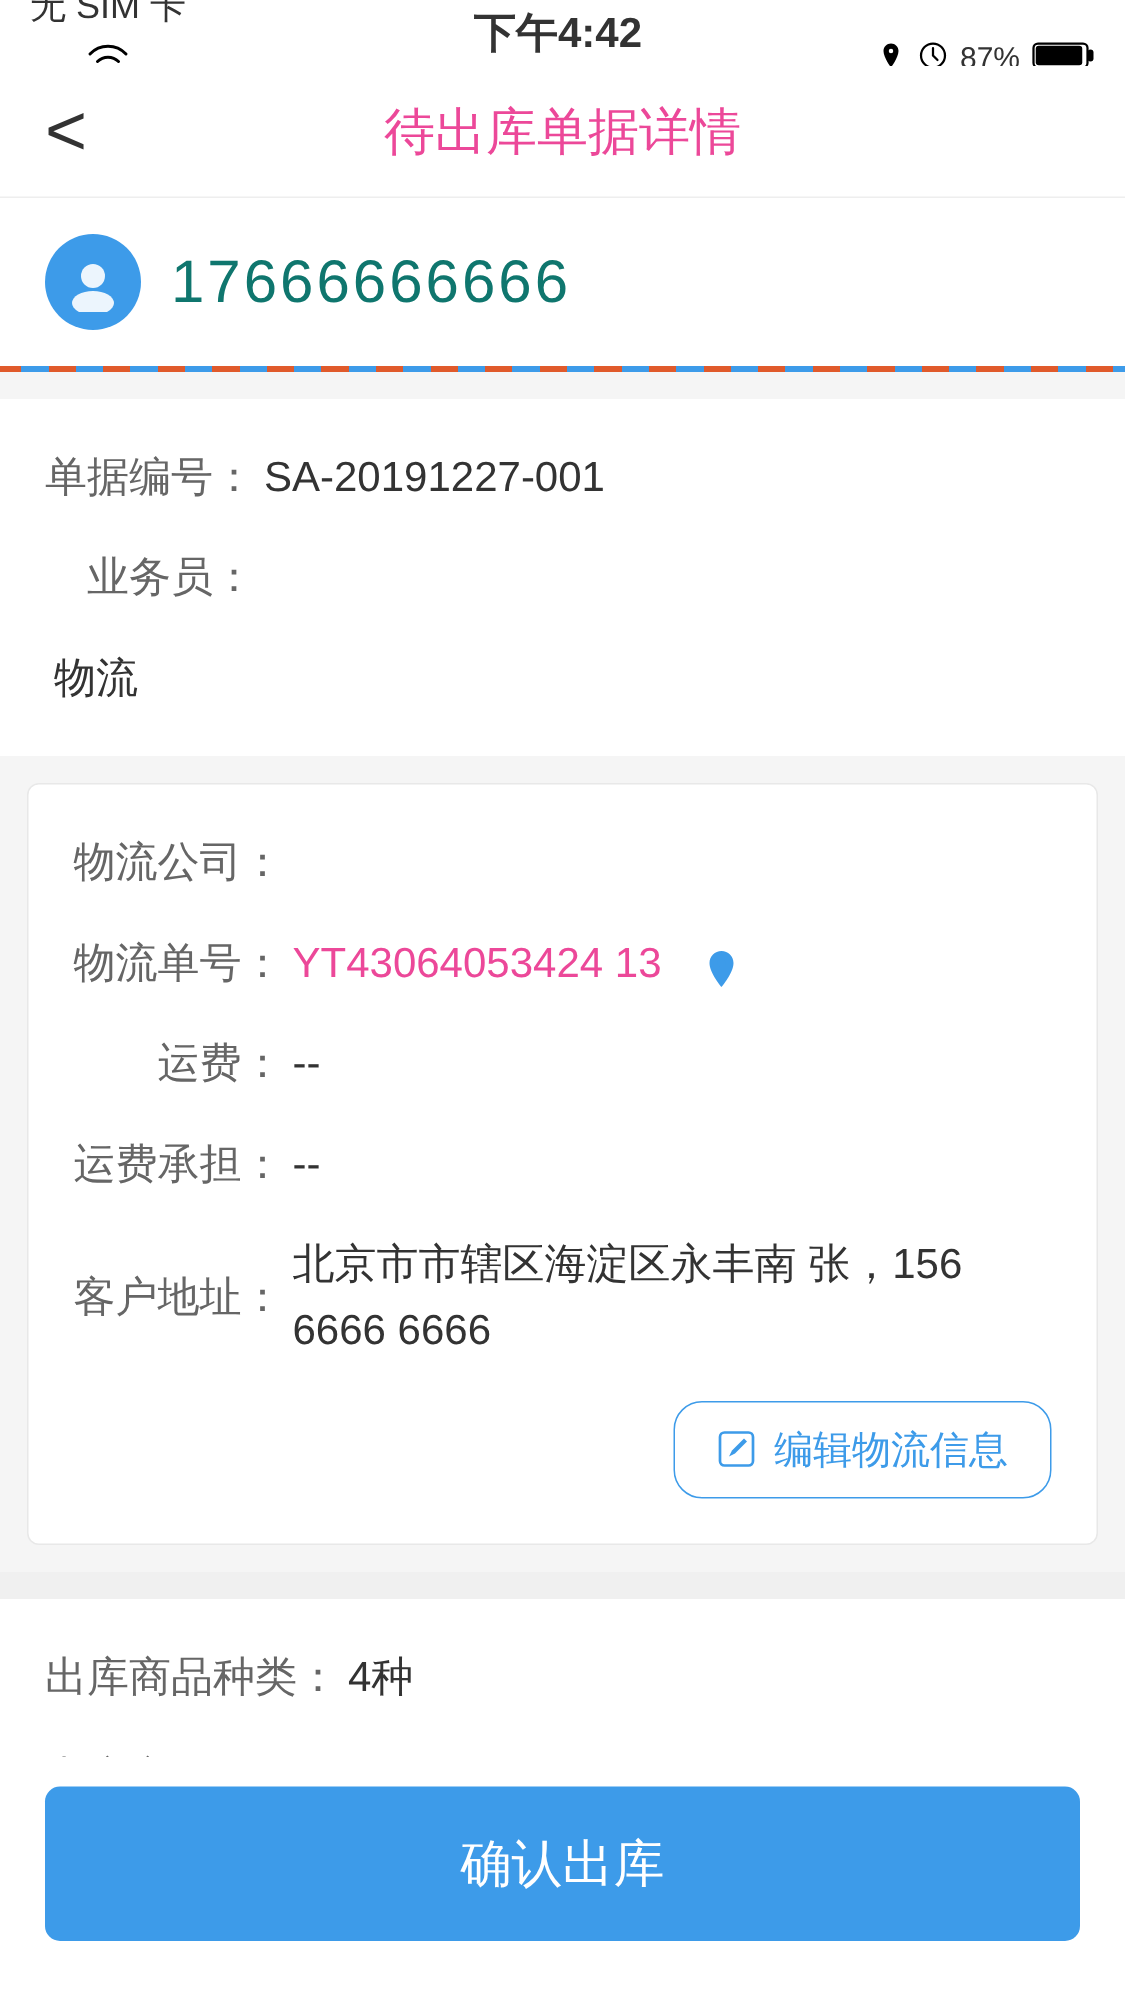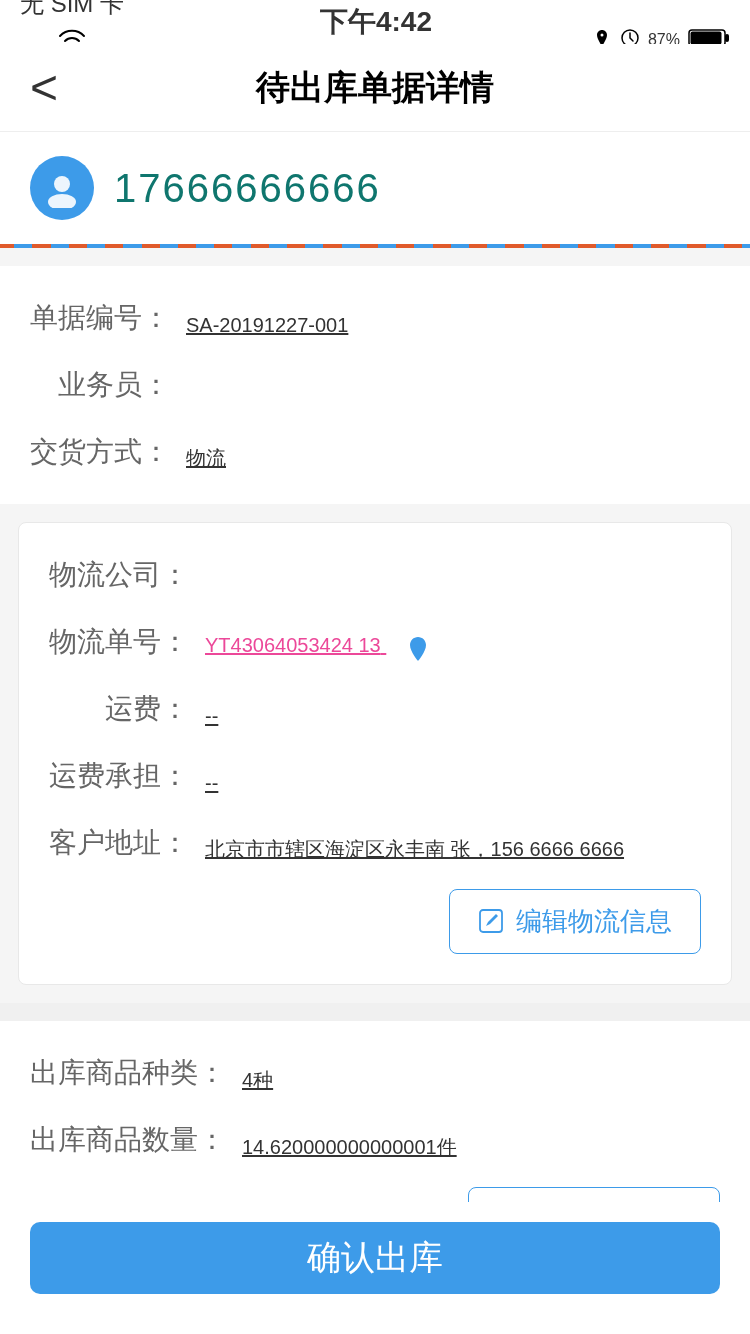--- a/index.html
+++ b/index.html
@@ -18,21 +18,21 @@
       height: 44px;
       background: #fff;
       display: flex;
       align-items: center;
       justify-content: space-between;
       padding: 0 20px;
       font-size: 24px;
       font-weight: 500;
     }
     .status-left { display: flex; align-items: center; gap: 8px; flex-direction: column; }
-    .status-right { display: flex; align-items: center; gap: 8px; font-size: 16px; margin-top: 35px; }
+    .status-right { display: flex; align-items: center; gap: 8px; font-size: 20px; margin-top: 35px; }
 
     
     .nav-bar {
       height: 88px;
       background: #fff;
       display: flex;
       align-items: center;
       padding: 0 30px;
       position: relative;
       border-bottom: 1px solid #eee;
@@ -41,22 +41,22 @@
       font-size: 40px;
       color: #333;
       cursor: pointer;
       line-height: 1;
     }
     .nav-title {
       position: absolute;
       left: 50%;
       transform: translateX(-50%);
       font-size: 34px;
-      font-weight: 700;
-      color: #000000;
+      font-weight: 400;
+      color: #ec4899;
     }
 
     
     .customer-header {
       background: #fff;
       padding: 24px 30px;
       display: flex;
       align-items: center;
       gap: 20px;
       border-bottom: 4px solid transparent;
@@ -80,38 +80,37 @@
     }
 
     
     .section {
       background: #fff;
       margin: 18px 0;
       padding: 30px 30px;
     }
     .section-row {
       display: flex;
-      align-items: flex-end;
+      align-items: center;
       margin-bottom: 22px;
       line-height: 1.6;
     }
     .section-row:last-child { margin-bottom: 0; }
     .row-label {
       color: #666;
       font-size: 28px;
       min-width: 140px;
       text-align: right;
       flex-shrink: 0;
     }
     .row-value {
       color: #333;
-      font-size: 20px;
-      margin-left: 16px;
+      font-size: 28px;
+      margin-left: 6px;
       flex: 1;
-      text-decoration: underline;
     }
     .row-value.blue { color: #ec4899; }
 
     
     .track-icon {
       display: inline-flex;
       align-items: center;
       justify-content: center;
       margin-left: 14px;
       vertical-align: middle;
@@ -121,21 +120,21 @@
     
     .btn-row {
       display: flex;
       justify-content: flex-end;
       margin-top: 24px;
     }
     .btn-outline {
       border: 1.5px solid #3d9be9;
       color: #3d9be9;
       background: #fff;
-      border-radius: 8px;
+      border-radius: 19px;
       padding: 14px 28px;
       font-size: 26px;
       display: flex;
       align-items: center;
       gap: 10px;
       cursor: pointer;
     }
     .btn-outline svg { width: 28px; height: 28px; }
 
     
@@ -148,21 +147,21 @@
     .confirm-btn-wrap {
       position: fixed;
       bottom: 0;
       left: 0;
       width: 750px;
       background: #fff;
       padding: 20px 30px 40px;
     }
     .confirm-btn {
       width: 100%;
-      height: 72px;
+      height: 103px;
       background: #3d9be9;
       color: #fff;
       font-size: 34px;
       border: none;
       border-radius: 10px;
       cursor: pointer;
       display: flex;
       align-items: center;
       justify-content: center;
       font-weight: 500;
@@ -229,21 +228,20 @@
 
 <div class="section">
   <div class="section-row">
     <span class="row-label">单据编号：</span>
     <span class="row-value">SA-20191227-001</span>
   </div>
   <div class="section-row">
     <span class="row-label">业务员：</span>
   </div>
   <div class="section-row">
-    <span class="row-label">交货方式：</span>
     <span class="row-value">物流</span>
   </div>
 </div>
 
 <div class="section" style="margin:0; border: 1px solid #e8e8e8; margin: 0 18px 18px 18px; border-radius: 8px; padding: 30px;">
   <div class="section-row">
     <span class="row-label">物流公司：</span>
   </div>
   <div class="section-row">
     <span class="row-label">物流单号：</span>

